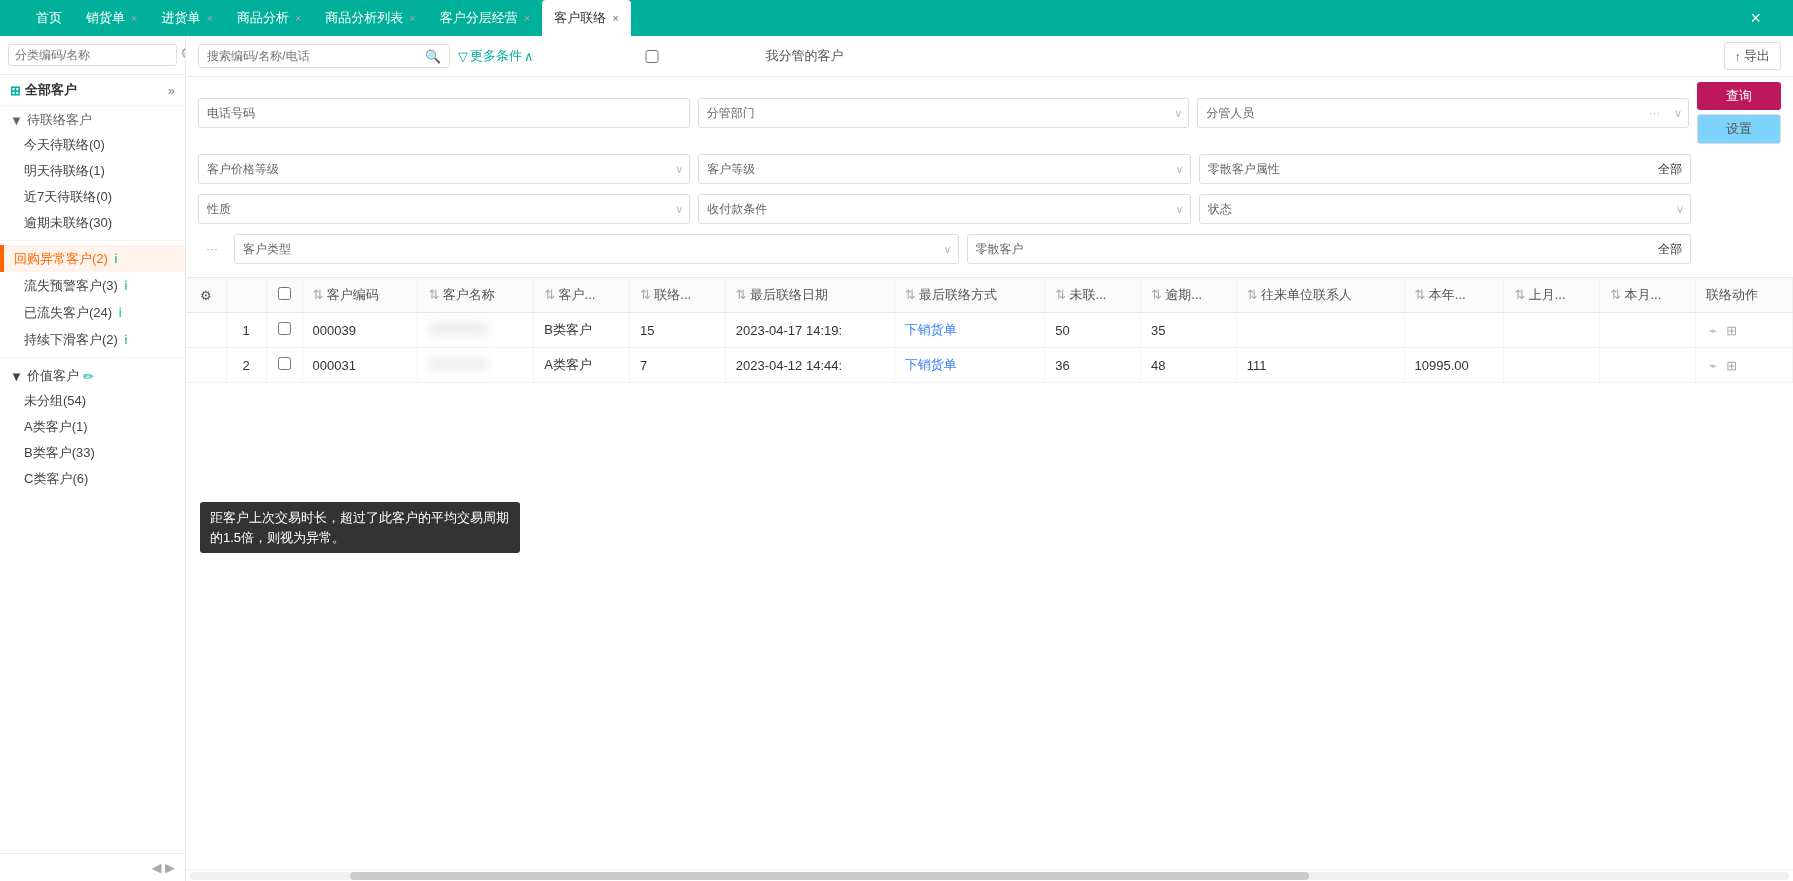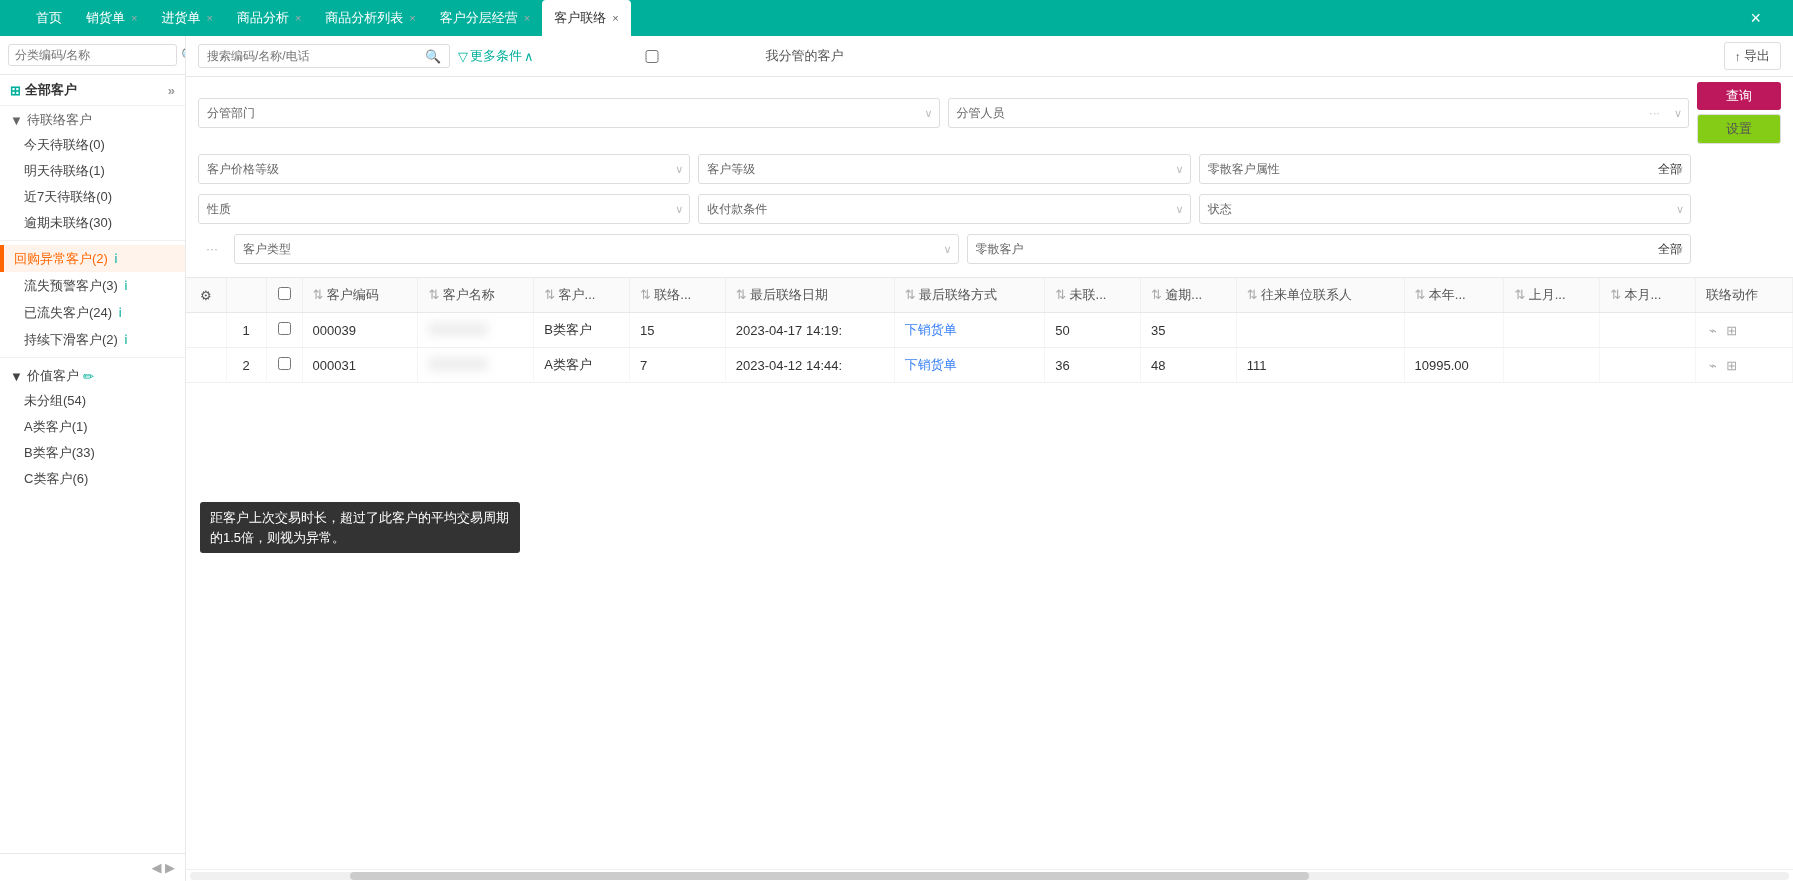--- a/index.html
+++ b/index.html
@@ -123,21 +123,21 @@
     .filter-item .chevron {
       position: absolute; right: 6px; color: #bbb; font-size: 11px; pointer-events: none;
     }
 
     
     .btn-query {
       background: #be185d; color: white; border: none; border-radius: 3px;
       padding: 5px 16px; cursor: pointer; font-size: 13px; white-space: nowrap;
     }
     .btn-settings {
-      background: #84cc16; color: #555; border: 1px solid #ddd; border-radius: 3px;
+      background: #7dd3fc; color: #555; border: 1px solid #ddd; border-radius: 3px;
       padding: 5px 28px; cursor: pointer; font-size: 13px; white-space: nowrap;
     }
 
     
     .table-area {
       flex: 1; background: white; overflow: auto; position: relative;
     }
     .data-table {
       width: 100%; border-collapse: collapse; min-width: 1400px;
     }
@@ -350,20 +350,24 @@
       <button class="export-btn">
         <span>↑</span>
         <span>导出</span>
       </button>
     </div>
 
     <div class="filter-area">
 
       <div class="filter-row">
         <div class="filter-item" style="flex:2;">
+          <label>电话号码</label>
+          <input type="text" style="border: none; outline: none; flex: 1 1 0%; font-size: 12px;">
+        </div>
+        <div class="filter-item" style="flex:2;">
           <label>分管部门</label>
           <div style="flex:1;"></div>
           <span class="chevron">∨</span>
         </div>
         <div class="filter-item" style="flex:2;">
           <label>分管人员</label>
           <div style="flex:1;"></div>
           <span style="color:#bbb; font-size:11px; margin-right:20px;">···</span>
           <span class="chevron">∨</span>
         </div>

